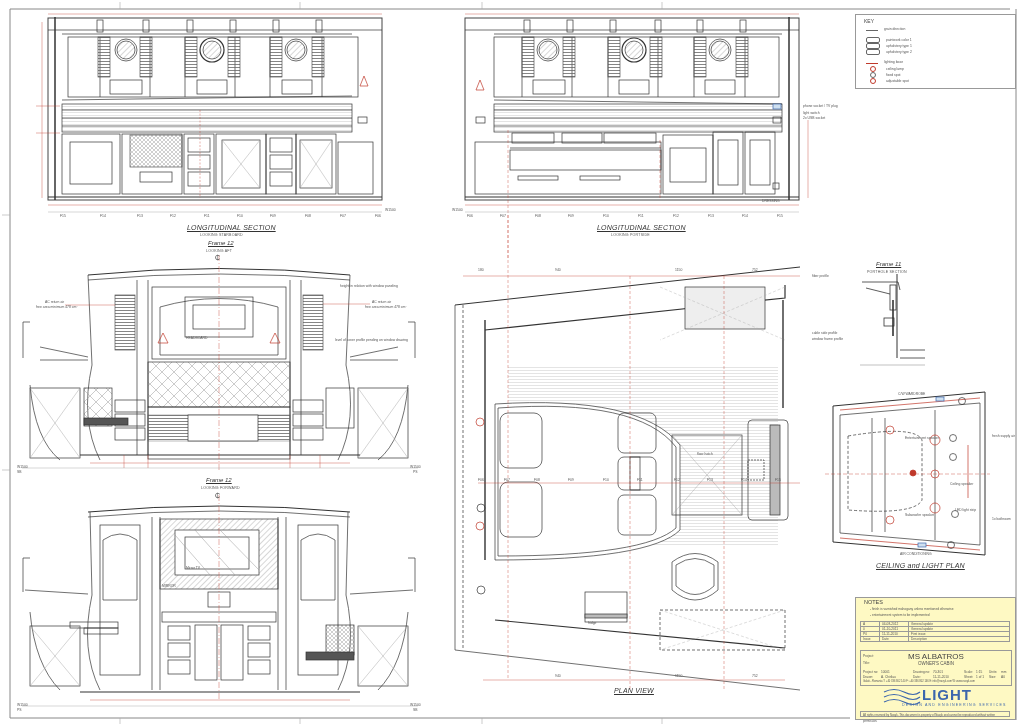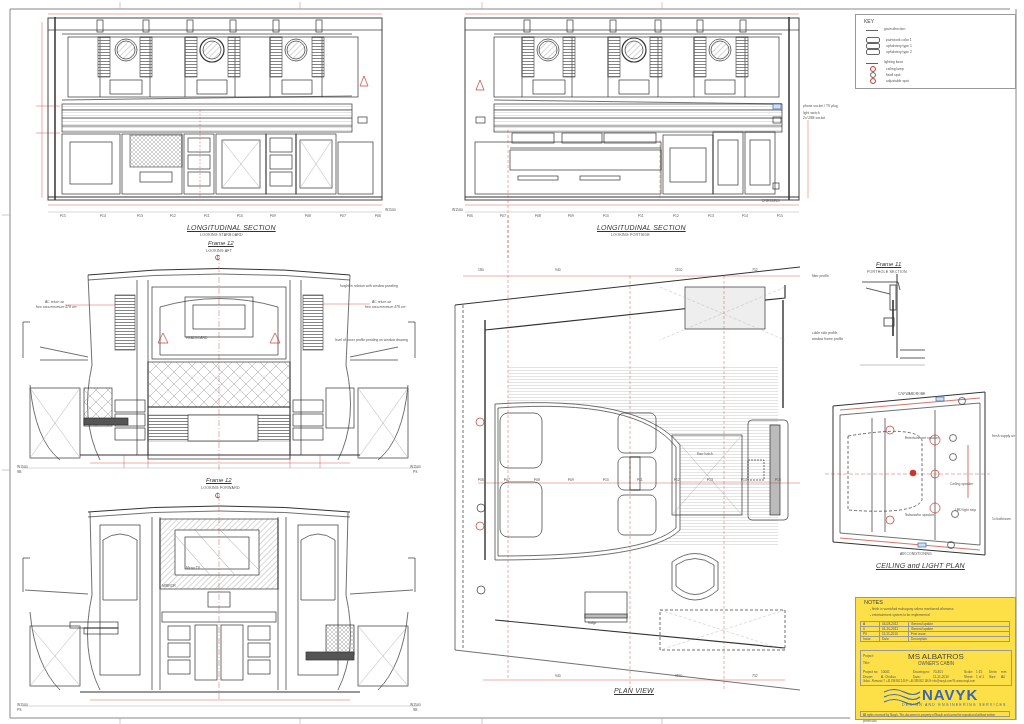--- a/index.html
+++ b/index.html
@@ -8,21 +8,21 @@
   svg{position:absolute;left:0;top:0;}
   .lbl{position:absolute;font-family:"Liberation Sans",sans-serif;color:#444;white-space:nowrap;}
   .title{font-style:italic;font-size:7px;text-decoration:underline;letter-spacing:0.2px;color:#333;}
   .sub{font-size:3.6px;color:#555;letter-spacing:0.2px;}
   .frm{font-style:italic;font-size:6px;text-decoration:underline;color:#333;}
   .tiny{font-size:3.4px;color:#555;}
   .key{position:absolute;left:855px;top:14px;width:159px;height:73px;border:1px solid #999;background:#fff;}
   .key .hd{font-size:5px;color:#444;position:absolute;left:8px;top:3px;}
   .key .row{position:absolute;left:10px;font-size:3.4px;color:#555;display:flex;align-items:center;gap:6px;}
   .key .sym{display:inline-block;width:12px;height:4px;}
-  .notes{position:absolute;left:855px;top:597px;width:159px;height:121px;border:1px solid #999;background:#fde047;}
+  .notes{position:absolute;left:855px;top:597px;width:159px;height:121px;border:1px solid #999;background:#fef9c3;}
   .notes .hd{position:absolute;left:8px;top:1px;font-size:5.5px;color:#444;}
   .notes .n{position:absolute;left:14px;font-size:3.2px;color:#555;}
   .rev{position:absolute;left:4px;top:23px;width:150px;border-collapse:collapse;font-size:3.2px;color:#555;}
   .rev td{border:0.5px solid #999;padding:0 2px;height:4px;}
   .tb-proj{position:absolute;left:4px;top:52px;width:150px;height:34px;border:0.5px solid #999;}
   .tb-proj .k{position:absolute;font-size:3.2px;color:#555;}
   .ms{position:absolute;left:0;width:100%;text-align:center;top:1px;font-size:8px;color:#444;}
   .cab{position:absolute;left:0;width:100%;text-align:center;top:10px;font-size:4.5px;color:#555;}
   .brand{position:absolute;left:4px;top:86px;width:150px;height:26px;}
   .navyk{position:absolute;left:62px;top:2px;font-size:15px;font-weight:bold;color:#3d67ad;letter-spacing:1px;}
@@ -616,19 +616,19 @@
     <div class="k" style="left:140px;top:24px;">A0</div>
     <div class="k" style="left:2px;top:29px;font-size:2.6px;">Galati - Romania   T: +40 336 802 140   F: +40 336 802 146   E: info@navyk.com   W: www.navyk.com</div>
   </div>
 
   <div class="brand">
     <svg width="40" height="20" viewBox="0 0 40 20" style="position:absolute;left:22px;top:3px;">
       <path d="M2 5 Q12 0 22 5 T38 5" fill="none" stroke="#3d67ad" stroke-width="1.2"></path>
       <path d="M2 10 Q12 5 22 10 T38 10" fill="none" stroke="#3d67ad" stroke-width="1.2"></path>
       <path d="M2 15 Q12 10 22 15 T38 15" fill="none" stroke="#3d67ad" stroke-width="1.2"></path>
     </svg>
-    <div class="navyk">NAVYK</div>
+    <div class="navyk">LIGHT</div>
     <div class="dsgn">DESIGN AND ENGINEERING SERVICES</div>
   </div>
   <div class="foot">All rights reserved by Navyk. This document is property of Navyk and cannot be reproduced without written permission.</div>
 </div>
 
 </div>
 
 </body></html>

